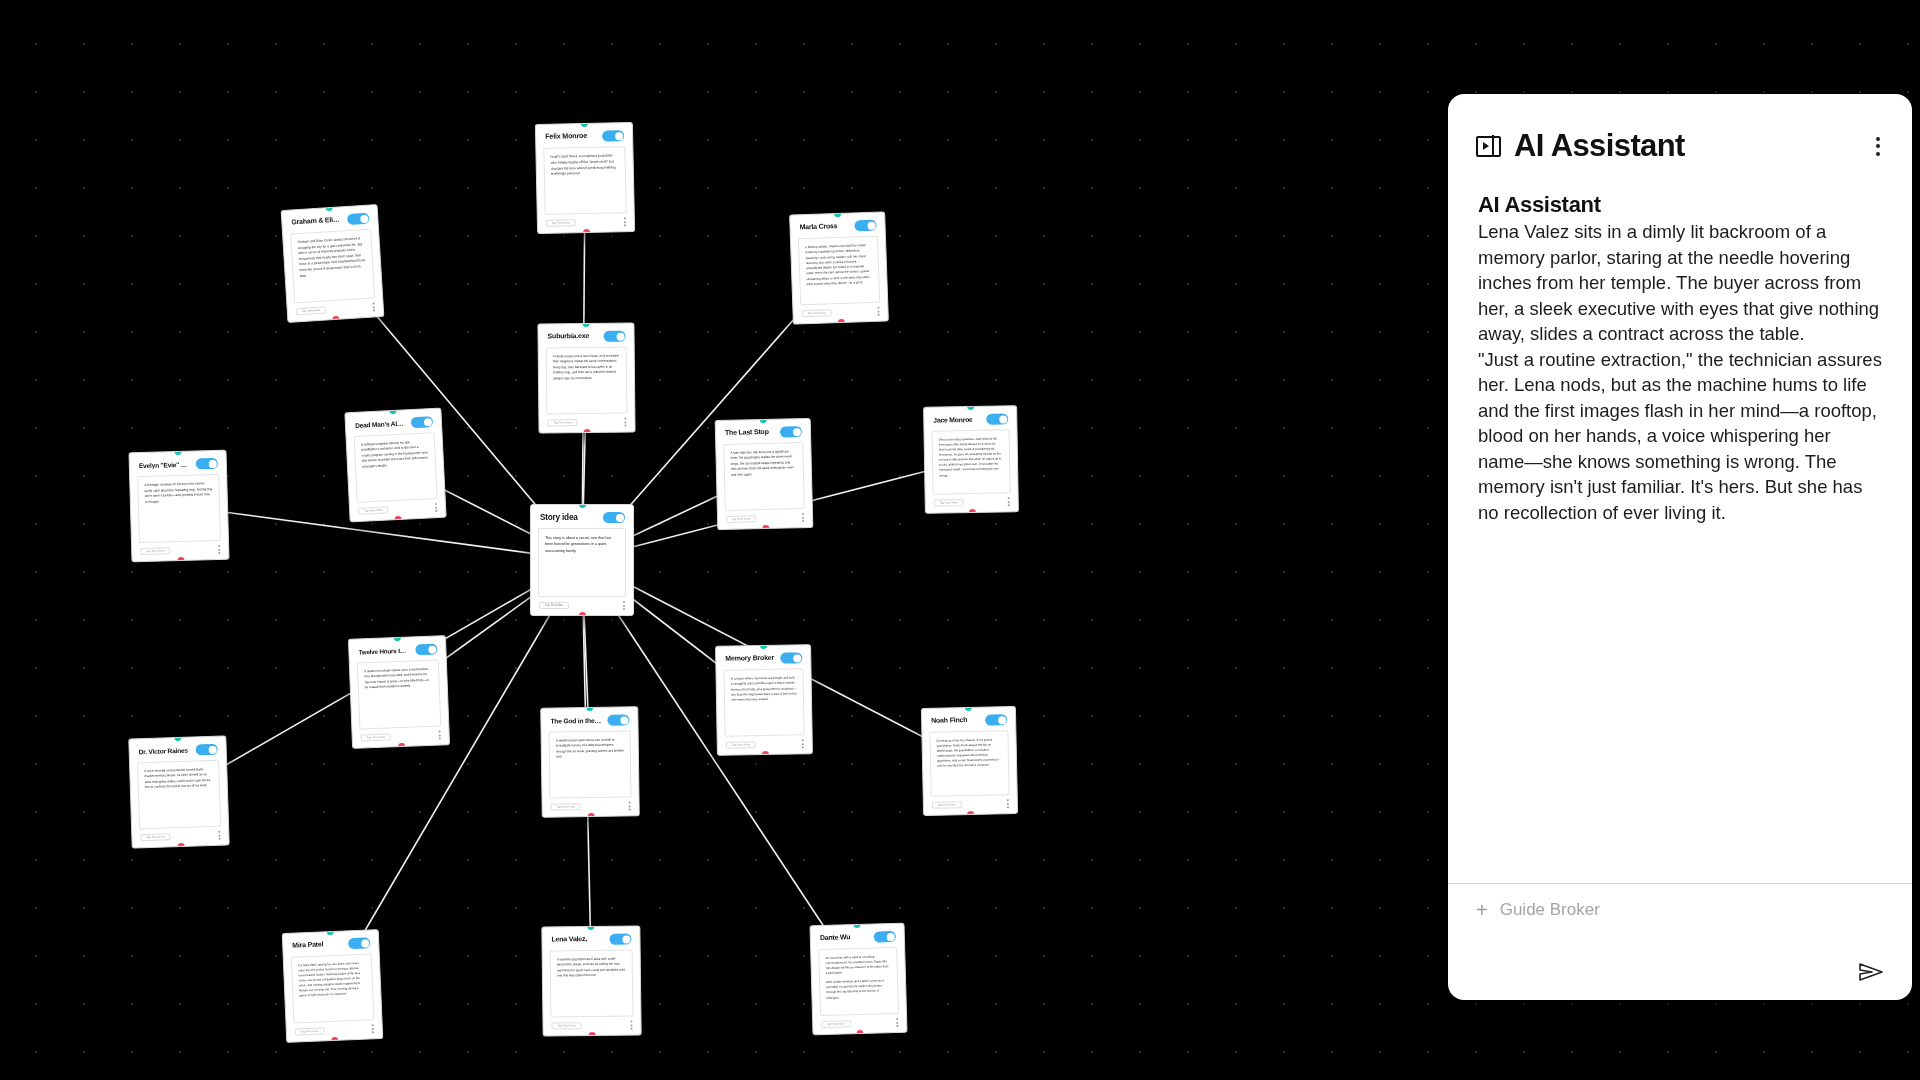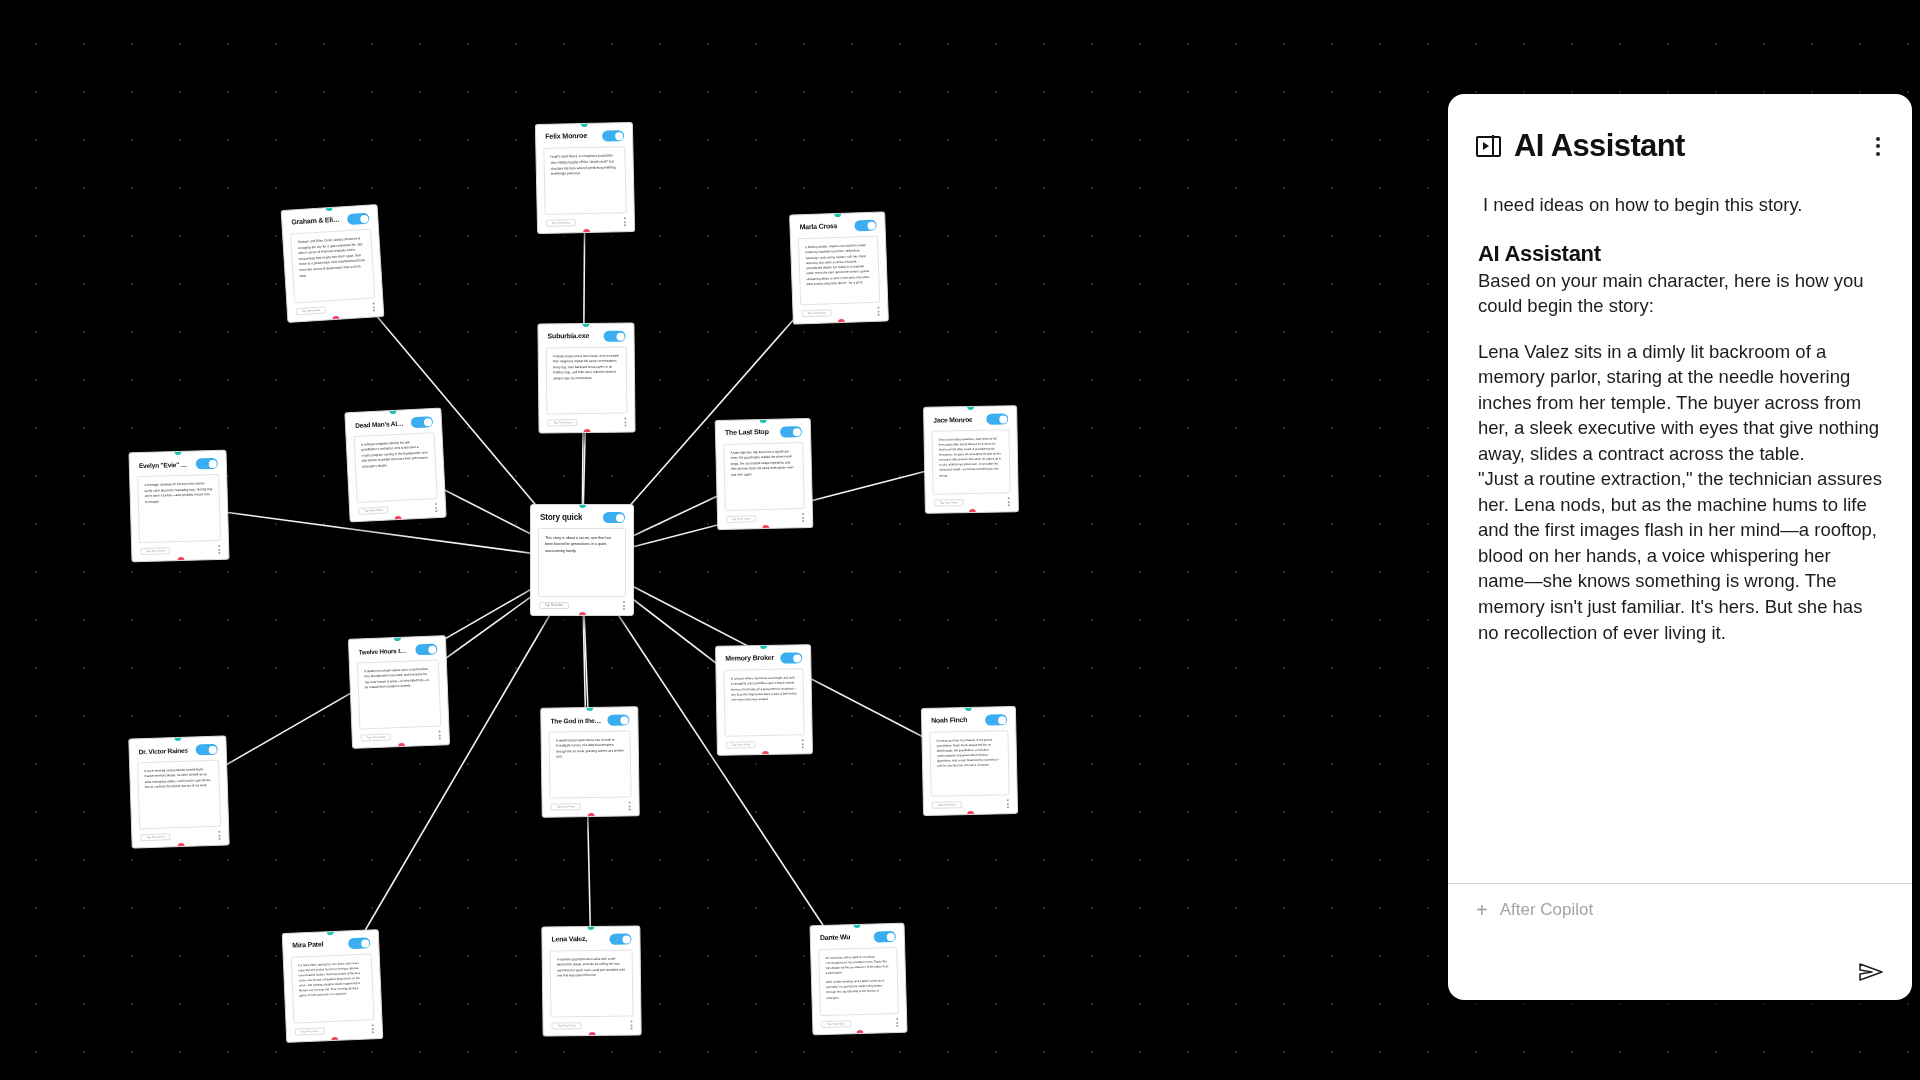--- a/index.html
+++ b/index.html
@@ -219,21 +219,21 @@
       <line x1="582" y1="560" x2="969.5" y2="761" stroke="#f2f2f2" stroke-width="1.6"></line>
       <line x1="582" y1="560" x2="179" y2="792" stroke="#f2f2f2" stroke-width="1.6"></line>
       <line x1="582" y1="560" x2="332.5" y2="986" stroke="#f2f2f2" stroke-width="1.6"></line>
       <line x1="582" y1="560" x2="591.5" y2="981" stroke="#f2f2f2" stroke-width="1.6"></line>
       <line x1="582" y1="560" x2="858.5" y2="979" stroke="#f2f2f2" stroke-width="1.6"></line>
     </svg>
   <div id="nodes">
       <div class="card" style="left: 530px; top: 504px; width: 104px; height: 112px; transform: rotate(0deg);">
         <span class="port port-top"></span>
         <div class="card-head">
-          <div class="card-title" style="font-size: 8.2px;">Story quick</div>
+          <div class="card-title" style="font-size: 8.2px;">Story idea</div>
           <div class="toggle" style="background: rgb(58, 174, 240);"></div>
         </div>
         <div class="card-body" style="font-size: 3.7px; line-height: 6.475px;">
           <p>This story is about a secret, one that has been buried for generations in a quiet, unassuming family.</p>
         </div>
         <div class="card-foot">
           <span class="tag-chip" style="font-size: 2.7px;">Tag: Story Idea</span>
           <span class="kebab">
             <i></i>
             <i></i>
@@ -556,34 +556,32 @@
     <span id="assistant-title">AI Assistant</span>
     <span id="menu-dots">
         <i></i>
         <i></i>
         <i></i>
       </span>
   </div>
 
   <div id="chat">
     <div>
-      <div class="msg-user-text"> I need ideas on how to begin this story.</div>
     </div>
     <div>
       <div class="msg-author">AI Assistant</div>
-      <div class="msg-ai-intro">Based on your main character, here is how you could begin the story:</div>
       <div class="msg-ai-body">Lena Valez sits in a dimly lit backroom of a memory parlor, staring at the needle hovering inches from her temple. The buyer across from her, a sleek executive with eyes that give nothing away, slides a contract across the table.
 "Just a routine extraction," the technician assures her. Lena nods, but as the machine hums to life and the first images flash in her mind—a rooftop, blood on her hands, a voice whispering her name—she knows something is wrong. The memory isn't just familiar. It's hers. But she has no recollection of ever living it.</div>
     </div>
   </div>
 
   <div id="composer">
     <div id="composer-row">
       <span id="plus-icon">+</span>
-      <span id="composer-placeholder">After Copilot</span>
+      <span id="composer-placeholder">Guide Broker</span>
     </div>
     <div id="composer-actions">
       <svg id="send-icon" viewBox="0 0 26 20">
         <path d="M2 2 L24 10 L2 18 L2 12 L14 10 L2 8 Z" fill="none" stroke="#222" stroke-width="1.6" stroke-linejoin="round"></path>
       </svg>
     </div>
   </div>
 </div>
 
 </body></html>

